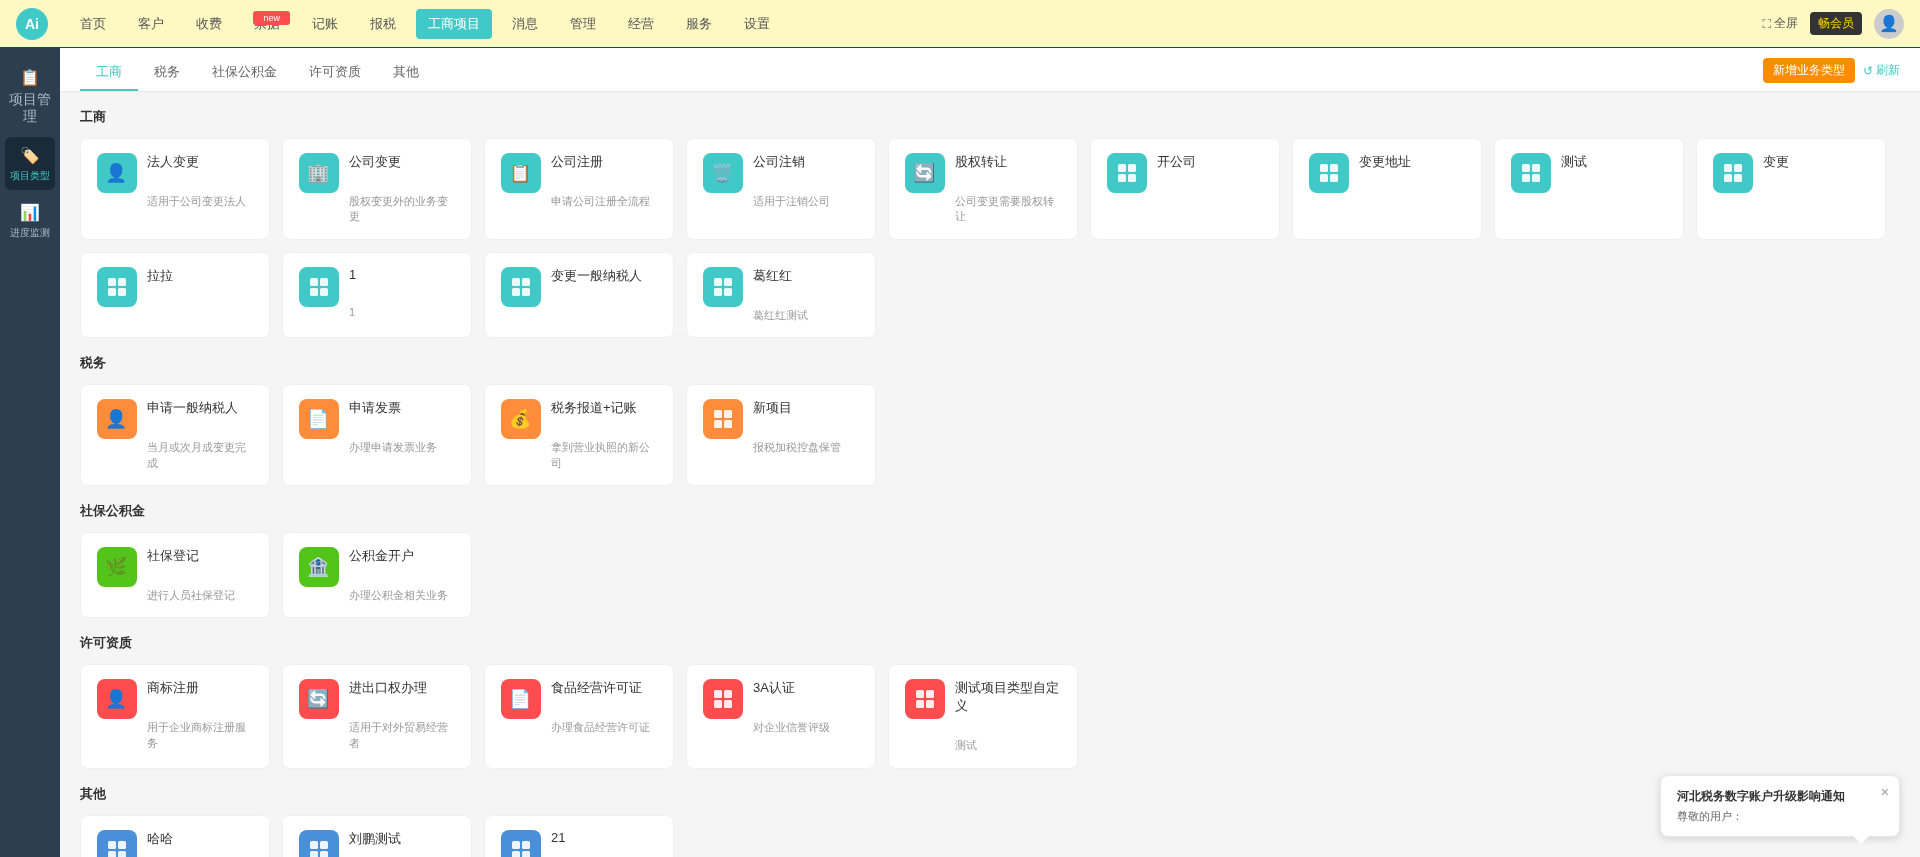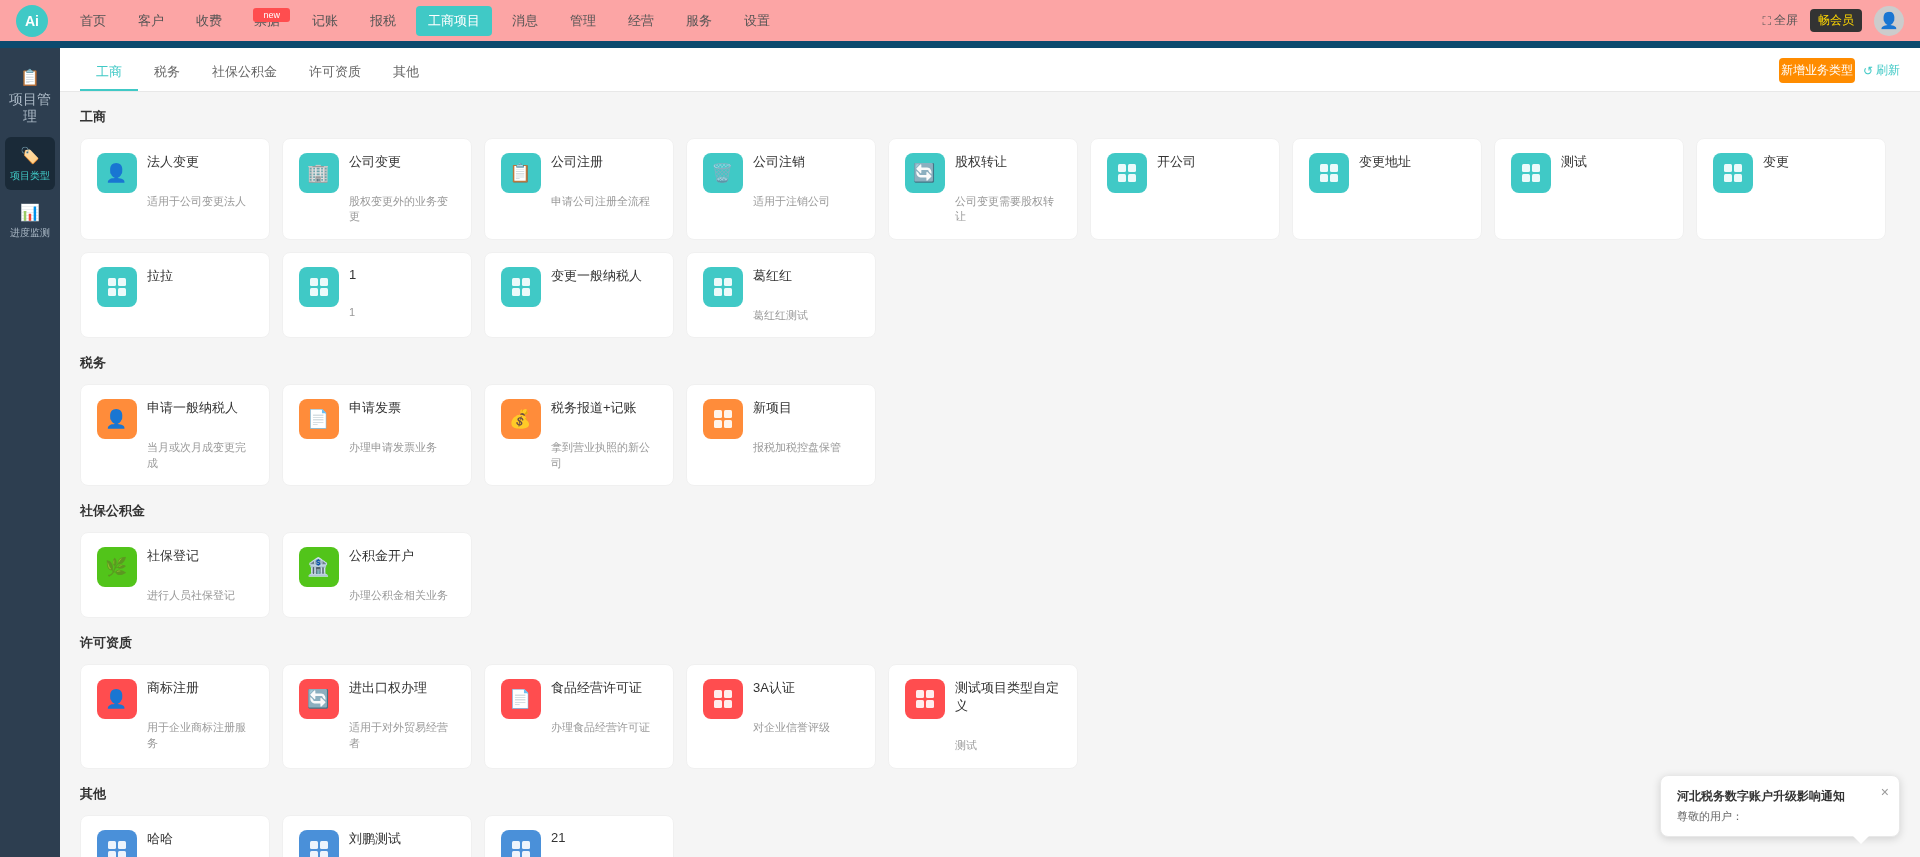--- a/index.html
+++ b/index.html
@@ -1,25 +1,25 @@
 <!DOCTYPE html>
 <html><head>
   <meta charset="utf-8">
   <style>
     * { box-sizing: border-box; margin: 0; padding: 0; }
     body { font-family: 'Microsoft YaHei', sans-serif; background: #f5f5f5; font-size: 13px; color: #333; display: flex; flex-direction: column; height: 100vh; overflow: hidden; }
 
     
     .topnav {
-      background: #fca5a5;
+      background: #fef9c3;
       height: 48px;
       display: flex;
       align-items: center;
       padding: 0 16px;
-      border-bottom: 7px solid #0c4a6e;
+      border-bottom: 1px solid #0c4a6e;
       flex-shrink: 0;
       position: relative;
       z-index: 10;
     }
     .topnav-logo {
       width: 32px; height: 32px;
       background: #40c9c6;
       border-radius: 50%;
       display: flex; align-items: center; justify-content: center;
       color: white; font-size: 14px; font-weight: bold;
@@ -134,21 +134,21 @@
       position: relative;
       height: 44px;
     }
     .tab-bar-right {
       position: absolute; right: 20px; bottom: 8px;
       display: flex; gap: 8px; align-items: center;
     }
     .btn-new-type {
       background: #ff8c00;
       color: white;
-      padding: 4px 2px;
+      padding: 4px 10px;
       border-radius: 4px;
       font-size: 12px;
       cursor: pointer;
       border: none;
     }
     .btn-refresh {
       background: none; border: none; cursor: pointer;
       color: #40c9c6; font-size: 12px;
       display: flex; align-items: center; gap: 3px;
     }

